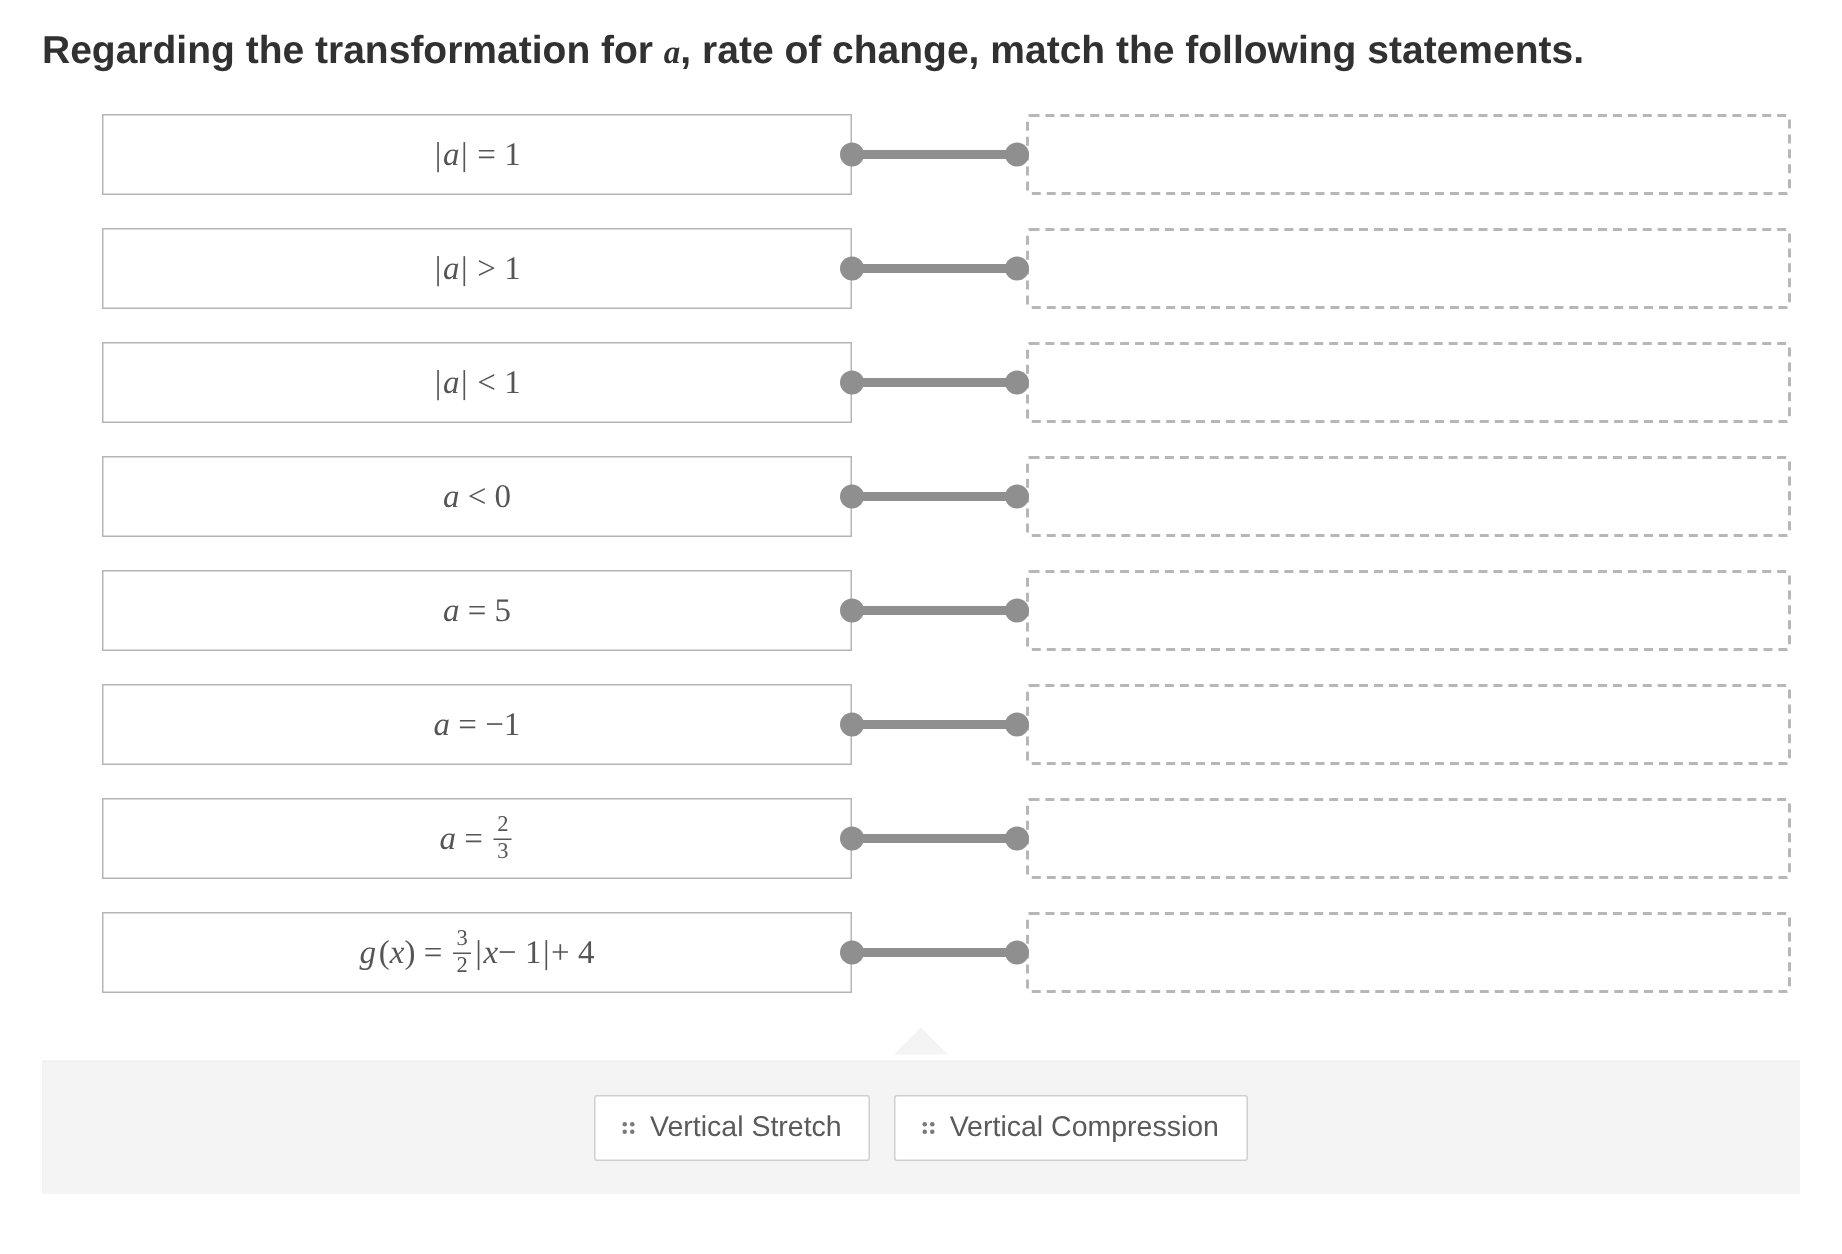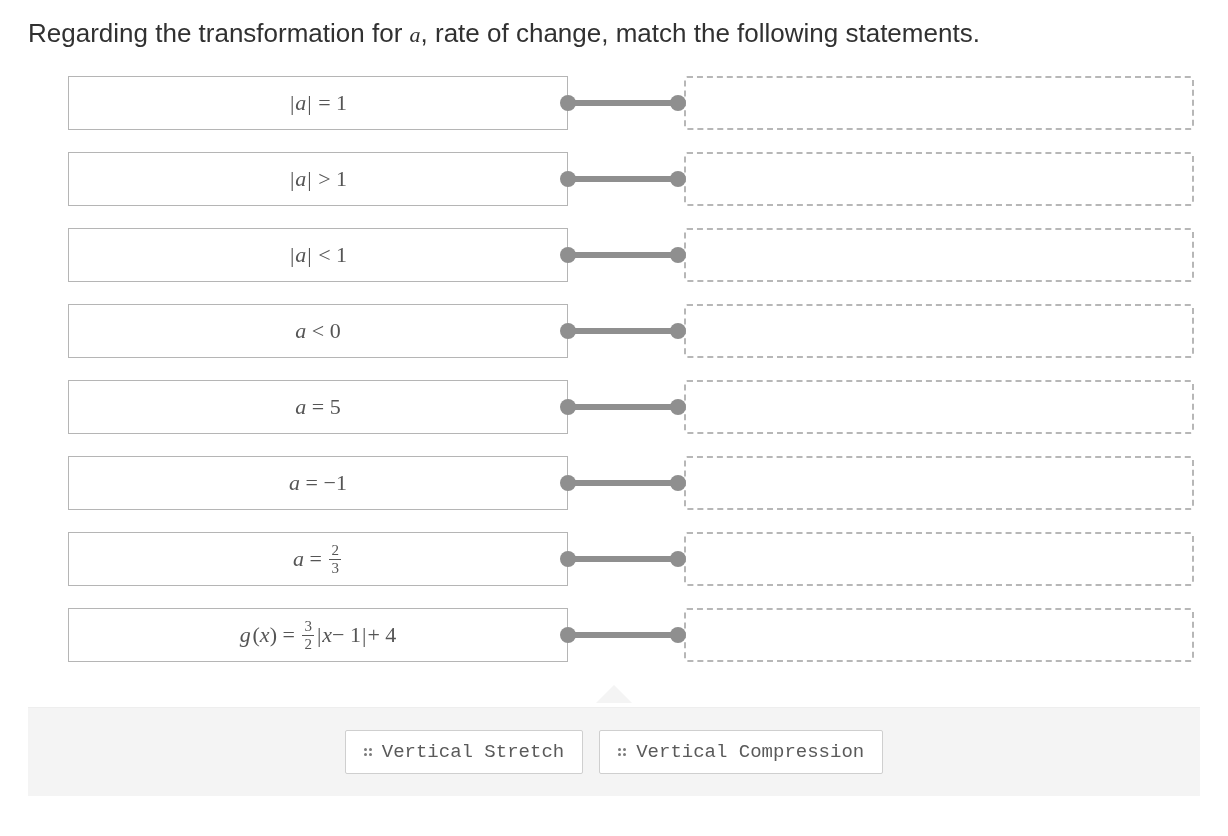--- a/index.html
+++ b/index.html
@@ -11,21 +11,21 @@
     color: #333;
   }
   .page {
     width: 1228px;
     padding: 18px 28px 0 28px;
   }
   .question-text {
     font-size: 26px;
     color: #313131;
     margin-bottom: 24px;
-    font-weight: 400;
+    font-weight: 700;
   }
   .question-text .math-var {
     font-family: "Times New Roman", serif;
     font-style: italic;
     font-size: 22px;
   }
   .match-area {
     padding: 0 40px 0 40px;
   }
   .match-row {
@@ -87,21 +87,20 @@
     height: 54px;
     border: 2px dashed #b7b7b7;
     border-radius: 3px;
     margin-left: 6px;
     background: #fff;
   }
   .tray-wrap {
     position: relative;
     margin-top: 20px;
     padding-top: 22px;
-    font-family: Liberation Mono, monospace;
   }
   .tray-arrow {
     position: absolute;
     top: 0;
     left: 50%;
     transform: translateX(-50%);
     width: 0;
     height: 0;
     border-left: 18px solid transparent;
     border-right: 18px solid transparent;

